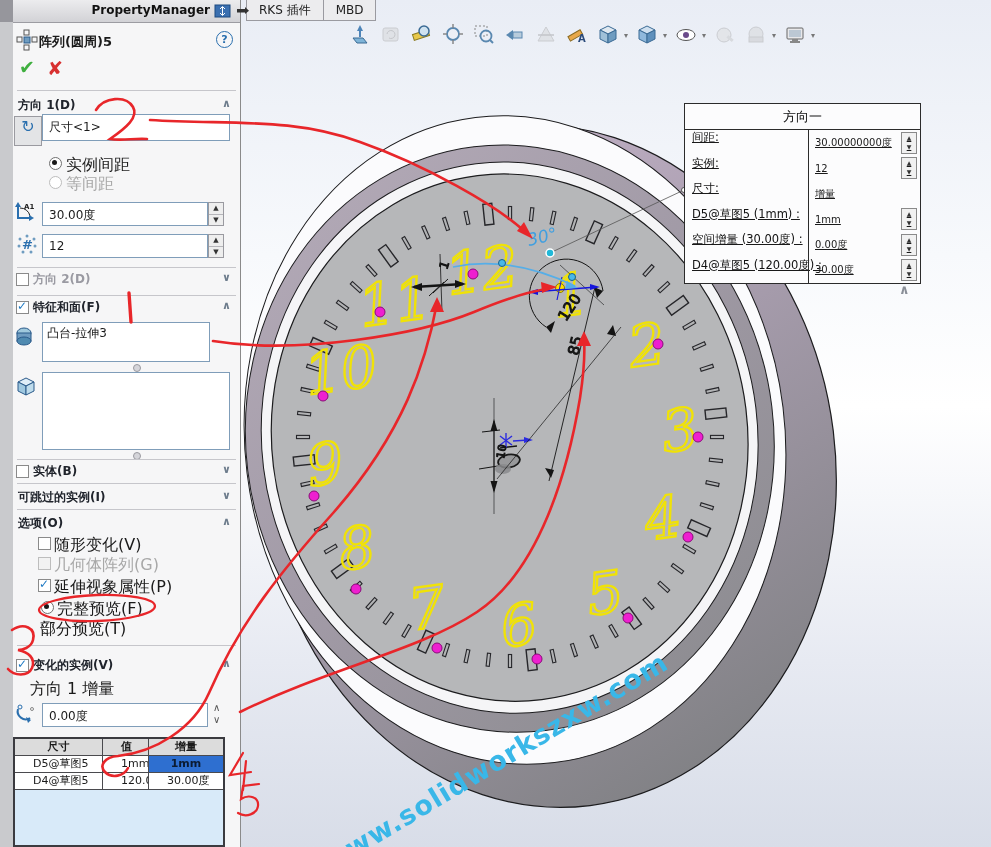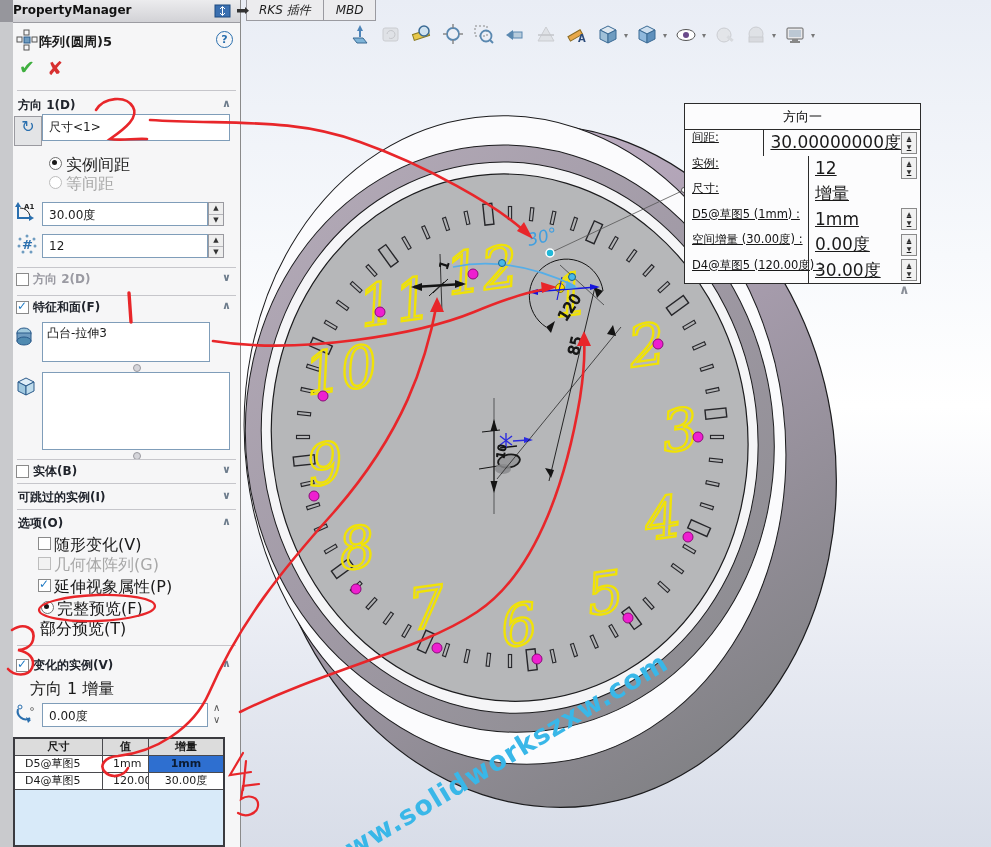--- a/index.html
+++ b/index.html
@@ -5,21 +5,21 @@
   html,body{margin:0;padding:0;background:#888;}
   #app{position:relative;width:991px;height:847px;overflow:hidden;
        font-family:"DejaVu Sans","Liberation Sans",sans-serif;font-size:12px;color:#1a1a1a;
        background:linear-gradient(180deg,#e9edf5 0%,#f7f9fc 30%,#ffffff 48%,#e7eaf2 78%,#d8dde8 100%);}
   
   #left-strip{position:absolute;left:0;top:0;width:13px;height:847px;background:#c9cacd;border-right:1px solid #9a9aa0;}
   #left-strip .blk{position:absolute;left:0;top:0;width:13px;height:22px;background:#96969c;}
   
   #panel{position:absolute;left:13px;top:0;width:227px;height:847px;background:#f6f6f7;border-right:1px solid #8a8a8a;z-index:10;}
   .titlebar{position:absolute;left:0;top:0;width:100%;height:22px;background:linear-gradient(#ececee,#d2d2d6);border-bottom:1px solid #9c9ca2;}
-  .titlebar .t{position:absolute;left:0;right:30px;top:3px;text-align:left;font-weight:bold;font-size:12px;color:#111;}
+  .titlebar .t{position:absolute;left:0;right:30px;top:3px;text-align:right;font-weight:bold;font-size:12px;color:#111;}
   .tb-ico{position:absolute;top:3px;width:18px;height:16px;}
   .sep{position:absolute;left:4px;width:219px;border-top:1px solid #c6c6cb;}
   .sec-h{position:absolute;font-weight:bold;font-size:12px;color:#20242c;}
   .chev{position:absolute;color:#6d7c8c;font-size:11px;font-weight:bold;}
   .cb{position:absolute;width:11px;height:11px;border:1px solid #8a8a8a;background:#fff;}
   .cb.checked::after{content:"✓";position:absolute;left:0px;top:-3px;color:#1f7ac4;font-size:12px;font-weight:bold;}
   .cb.gray{border-color:#bdbdbd;background:#f2f2f2;}
   .radio{position:absolute;width:11px;height:11px;border:1px solid #707070;border-radius:50%;background:#fff;}
   .radio.sel::after{content:"";position:absolute;left:2px;top:2px;width:5px;height:5px;border-radius:50%;background:#1a1a1a;}
   .radio.gray{border-color:#bdbdbd;}
@@ -30,39 +30,39 @@
   .spin div{height:50%;font-size:7px;line-height:10px;text-align:center;color:#333;border-bottom:1px solid #b5b5ba;}
   .spin div:last-child{border-bottom:none;}
   .icon-btn{position:absolute;width:26px;height:28px;background:#e3e4e6;border:1px solid #9a9aa0;text-align:center;}
   .pico{position:absolute;width:24px;height:24px;text-align:center;font-weight:bold;color:#2a6fae;}
   .listbox{position:absolute;background:#fff;border:1px solid #7f9db9;font-size:12px;padding:2px 4px;box-sizing:border-box;}
   .rdot{position:absolute;width:6px;height:6px;border-radius:50%;background:#d5d5da;border:1px solid #9a9aa0;}
   
   #vtable{position:absolute;left:0px;top:737px;width:212px;height:110px;background:#d8eaf9;border:2px solid #3b3b40;box-sizing:border-box;}
   .trow{display:flex;width:100%;}
   .tcell{border-right:1px solid #4a4a4e;border-bottom:1px solid #4a4a4e;box-sizing:border-box;font-size:11px;
-         height:17px;line-height:16px;padding:0 10px;background:#fff;white-space:nowrap;overflow:hidden;}
+         height:17px;line-height:16px;padding:0 18px;background:#fff;white-space:nowrap;overflow:hidden;}
   .tcell.h{background:#dcdcdc;font-weight:bold;text-align:center;}
   .tcell.c0{width:88px;}.tcell.c1{width:46px;text-align:center;}.tcell.c2{flex:1;text-align:center;border-right:none;}
   .tcell.selected{background:#2e6fd0;color:#0b1b33;font-weight:bold;}
   
-  #tabs{position:absolute;left:246px;top:0;display:flex;z-index:5;font-style:italic;}
+  #tabs{position:absolute;left:246px;top:0;display:flex;z-index:5;}
   .tab{height:20px;line-height:20px;padding:0 12px;background:#ececee;border:1px solid #9a9aa0;border-top:none;font-size:12px;color:#222;}
   .tab + .tab{border-left:none;}
   #toolbar{position:absolute;left:348px;top:23px;display:flex;align-items:center;gap:7px;z-index:5;}
   .ti{width:24px;height:24px;display:inline-block;}
   .ti.gray{opacity:.4;}
   .dd{font-size:8px;color:#777;margin-left:-3px;}
   
   #callout{position:absolute;left:684px;top:103px;width:237px;background:#fcfcfd;border:1px solid #2b2b2b;z-index:20;box-sizing:border-box;}
   #callout .co-title{height:25px;line-height:25px;text-align:center;border-bottom:1px solid #2b2b2b;font-size:13px;color:#111;}
   .co-row{display:flex;height:25.5px;align-items:flex-start;text-decoration:underline;}
   .co-lab{width:116px;padding-left:7px;font-size:11.5px;color:#111;white-space:nowrap;}
   .co-valwrap{flex:1;display:flex;align-items:center;border-left:1px solid #2b2b2b;height:100%;}
-  .co-val{flex:1;font-size:17px;padding-left:6px;white-space:nowrap;}
+  .co-val{flex:1;font-size:10px;padding-left:6px;white-space:nowrap;}
   .co-spin{width:14px;height:20px;border:1px solid #8a8a8a;background:#f1f1f1;margin-right:3px;font-size:6px;line-height:9px;text-align:center;color:#333;}
   #co-chev{position:absolute;left:899px;top:282px;color:#8a8f98;font-weight:bold;font-size:13px;z-index:20;}
   
   #scene{position:absolute;left:0;top:0;z-index:15;pointer-events:none;}
   .numeral{font-family:"DejaVu Serif","Liberation Serif",serif;font-style:italic;font-size:57px;
            fill:none;stroke:#f0e207;stroke-width:2.3;}
   .dim-t{font-family:"DejaVu Sans",sans-serif;fill:#141414;}
   .red{stroke:#e8262a;stroke-width:2.6;fill:none;stroke-linecap:round;}
   .redf{fill:#e8262a;stroke:none;}
   .okx{position:absolute;font-size:19px;font-weight:bold;}

